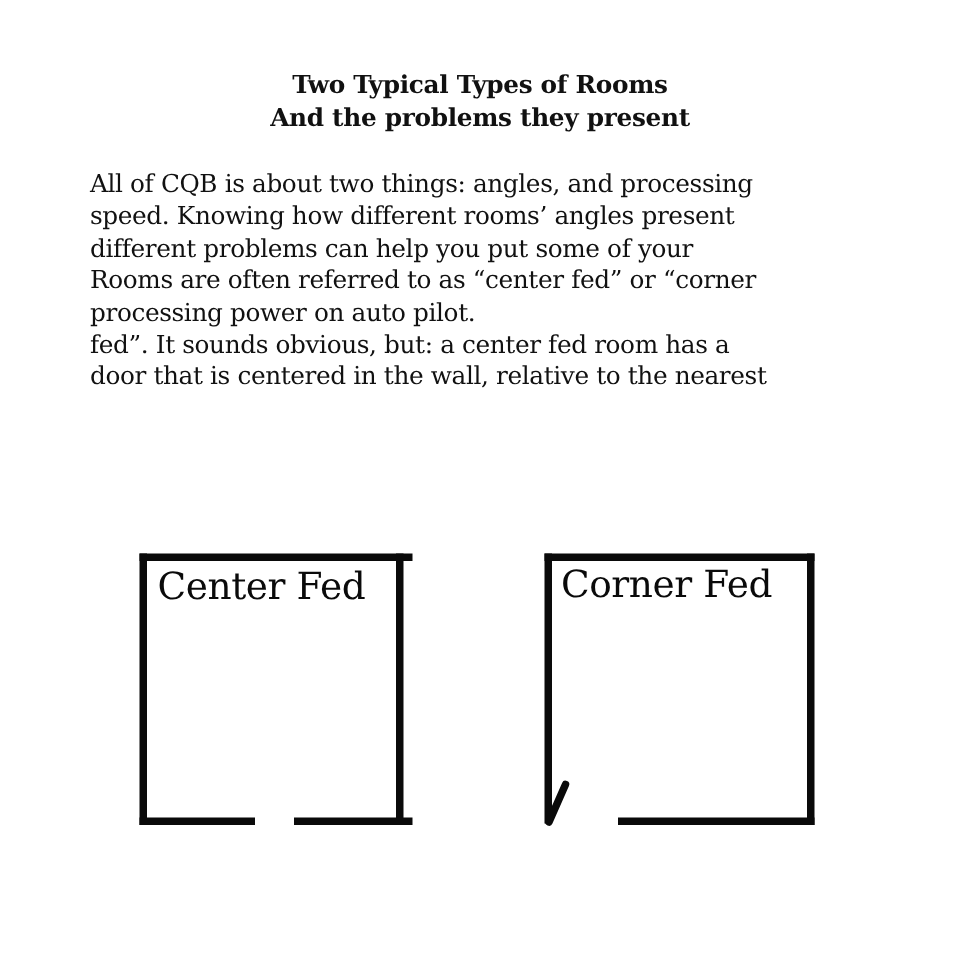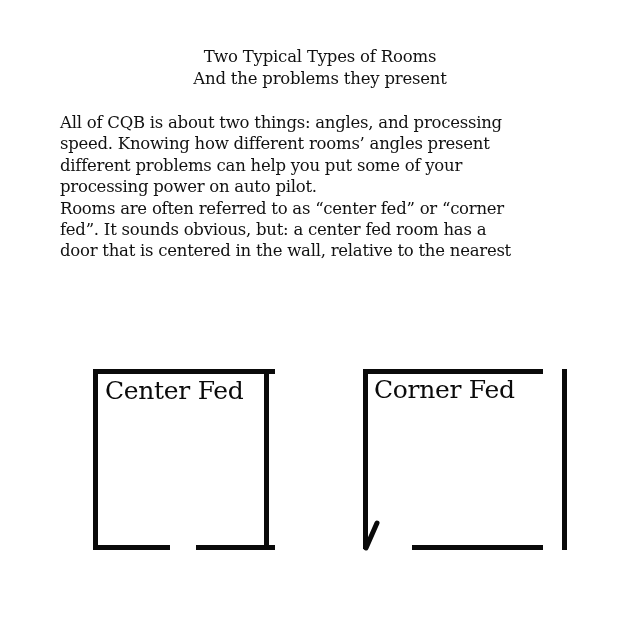--- a/index.html
+++ b/index.html
@@ -17,20 +17,21 @@
     }
     .title-block {
       position: absolute;
       left: 0;
       top: 46px;
       width: 640px;
       text-align: center;
       font-size: 16.5px;
       line-height: 21.5px;
       letter-spacing: -0.2px;
+      font-weight: bold;
     }
     .title-line { display: block; }
     .body-block {
       position: absolute;
       left: 60px;
       top: 112px;
       width: 520px;
       text-align: left;
       font-size: 16.5px;
       line-height: 21.4px;
@@ -62,36 +63,36 @@
 
 <div class="title-block">
   <span class="title-line">Two Typical Types of Rooms</span>
   <span class="title-line">And the problems they present</span>
 </div>
 
 <div class="body-block">
   <span class="body-line">All of CQB is about two things: angles, and processing</span>
   <span class="body-line">speed. Knowing how different rooms’ angles present</span>
   <span class="body-line">different problems can help you put some of your</span>
+  <span class="body-line">Rooms are often referred to as “center fed” or “corner</span>
   <span class="body-line">processing power on auto pilot.</span>
-  <span class="body-line">Rooms are often referred to as “center fed” or “corner</span>
   <span class="body-line">fed”. It sounds obvious, but: a center fed room has a</span>
   <span class="body-line">door that is centered in the wall, relative to the nearest</span>
 </div>
 
 <div class="room" style="left:93px; top:369px; width:176px; height:181px;">
   <div class="wall" style="left:0; top:0; width:182px; height:5px;"></div>
   <div class="wall" style="left:0; top:0; width:5px; height:181px;"></div>
   <div class="wall" style="right:0; top:0; width:5px; height:181px;"></div>
   <div class="wall" style="left:0; bottom:0; width:77px; height:5px;"></div>
   <div class="wall" style="left:103px; bottom:0; width:79px; height:5px;"></div>
   <span class="room-label" style="left:12px; top:7px;">Center Fed</span>
 </div>
 
-<div class="room" style="left:363px; top:369px; width:204px; height:181px;">
+<div class="room" style="left:363px; top:369px; width:180px; height:181px;">
   <div class="wall" style="left:0; top:0; width:180px; height:5px;"></div>
   <div class="wall" style="left:0; top:0; width:5px; height:180px;"></div>
   <div class="wall" style="right:0; top:0; width:5px; height:181px;"></div>
   <div class="wall" style="left:49px; bottom:0; width:131px; height:5px;"></div>
   <svg class="door" width="20" height="32" style="left:0; top:150px;">
     <line x1="3" y1="29" x2="14" y2="4" stroke="#0a0a0a" stroke-width="5" stroke-linecap="round"></line>
   </svg>
   <span class="room-label" style="left:11px; top:6px;">Corner Fed</span>
 </div>
 

